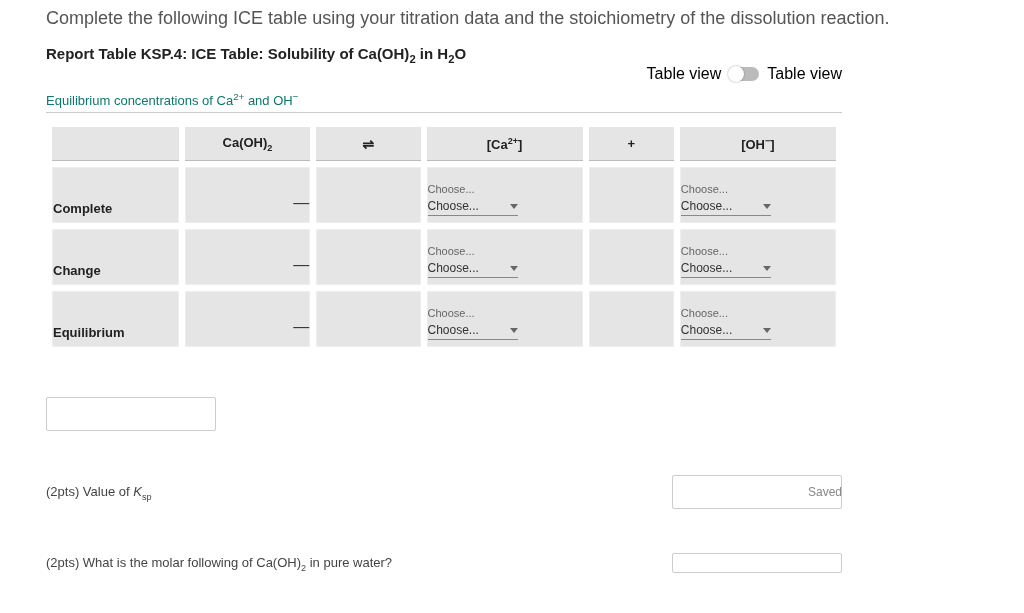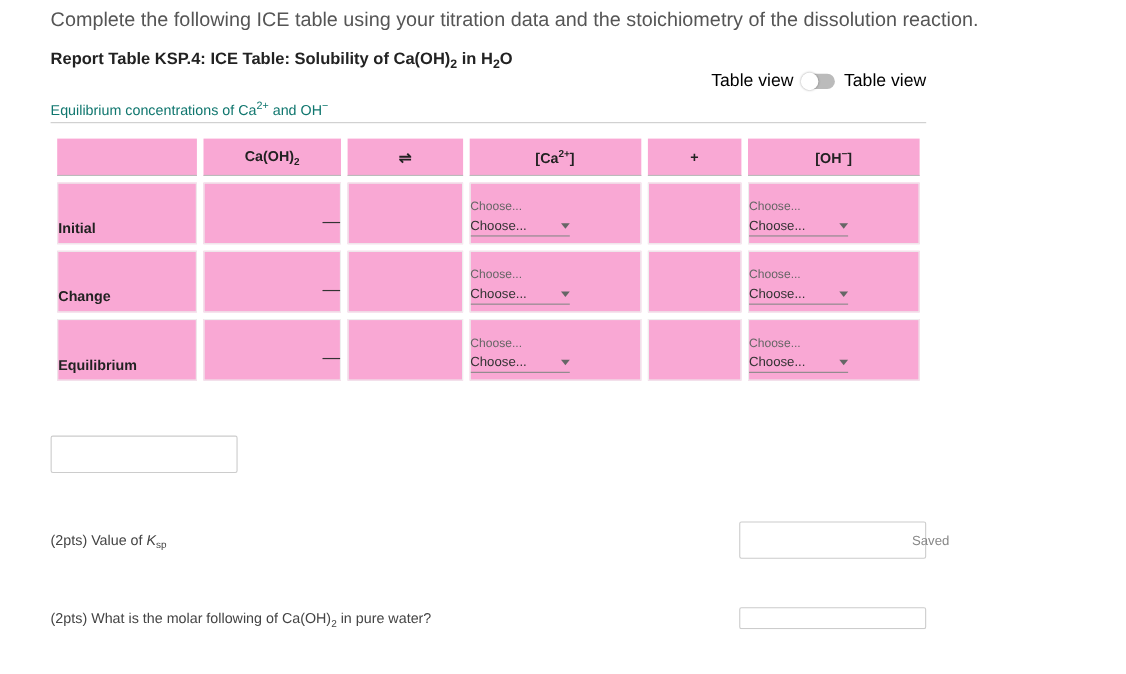--- a/index.html
+++ b/index.html
@@ -14,21 +14,21 @@
   .instruction { color: #555; font-size: 18px; margin-bottom: 16px; }
   .report-title { font-size: 15px; font-weight: bold; color: #222; }
   .report-title sub { font-size: 0.75em; }
   .view-toggle-row { width: 796px; display: flex; justify-content: flex-end; align-items: center; gap: 8px; margin-bottom: 8px; font-size: 16px; color: #000000; }
   .toggle { width: 30px; height: 14px; background: #bbb; border-radius: 10px; position: relative; cursor: pointer; }
   .toggle::after { content: ""; position: absolute; width: 16px; height: 16px; border-radius: 50%; background: #fff; box-shadow: 0 0 2px rgba(0,0,0,.4); top: -1px; left: -1px; }
   .subheading { font-size: 13px; color: #0f766e; margin-bottom: 4px; }
   .subheading sup { font-size: 0.75em; }
   hr.sep { border: none; border-top: 1px solid #ccc; width: 796px; margin-bottom: 8px; }
   .ice-table { width: 796px; border-collapse: separate; border-spacing: 6px 6px; }
-  .ice-table th, .ice-table td { background: #f9a8d4; }
+  .ice-table th, .ice-table td { background: #e5e5e5; }
   .hdr { height: 34px; font-weight: bold; color: #222; font-size: 13px; text-align: center; border-bottom: 1px solid #bbb; }
   .hdr.first { text-align: left; padding-left: 4px; }
   .hdr sub, .hdr sup { font-size: 0.7em; }
   .col-label { width: 130px; }
   .col-caoh { width: 130px; text-align: right; }
   .col-eq { width: 110px; text-align: center; }
   .col-ca { width: 160px; text-align: center; }
   .col-plus { width: 90px; text-align: center; }
   .col-oh { width: 160px; text-align: center; }
   .data-row td { height: 56px; border: 1px solid #eee; padding: 6px 0; vertical-align: bottom; }
@@ -40,21 +40,21 @@
   .choose-select { display: flex; align-items: center; justify-content: space-between; border-bottom: 1px solid #888; padding: 2px 0; cursor: pointer; width: 90px; }
   .choose-select span { font-size: 12px; color: #333; }
   .caret { width: 0; height: 0; border-left: 4px solid transparent; border-right: 4px solid transparent; border-top: 5px solid #666; }
   .eq-arrow { display:inline-block; font-size:14px; }
   .question-row { width: 796px; display: flex; align-items: center; justify-content: space-between; margin-top: 44px; position: relative; }
   .qtext { font-size: 13px; color: #444; }
   .qtext .pts { color: #444; }
   .qtext sup, .qtext sub { font-size: 0.7em; }
   .qtext i { font-style: italic; }
   .answer-input { width: 170px; height: 34px; border: 1px solid #ccc; border-radius: 2px; background: #fff; }
-  .saved { position: absolute; left: 783px; font-size: 12px; color: #888; }
+  .saved { position: absolute; left: 762px; font-size: 12px; color: #888; }
 </style>
 </head>
 <body>
 
 <div class="instruction">Complete the following ICE table using your titration data and the stoichiometry of the dissolution reaction.</div>
 
 <div class="report-title">
   <span>Report Table KSP.4: ICE Table: Solubility of Ca(OH)</span><sub>2</sub><span> in H</span><sub>2</sub><span>O</span>
 </div>
 
@@ -80,21 +80,21 @@
     <th class="hdr col-ca">
       <span>[Ca</span><sup>2+</sup><span>]</span>
     </th>
     <th class="hdr col-plus">+</th>
     <th class="hdr col-oh">
       <span>[OH</span><sup>−</sup><span>]</span>
     </th>
   </tr>
 
   <tr class="data-row">
-    <td class="row-label">Initial</td>
+    <td class="row-label">Complete</td>
     <td class="dash">—</td>
     <td class="empty-eq"></td>
     <td class="choose-cell">
       <div class="choose-label">Choose...</div>
       <div class="choose-select">
         <span>Choose...</span>
         <div class="caret"></div>
       </div>
     </td>
     <td class="empty-plus"></td>

